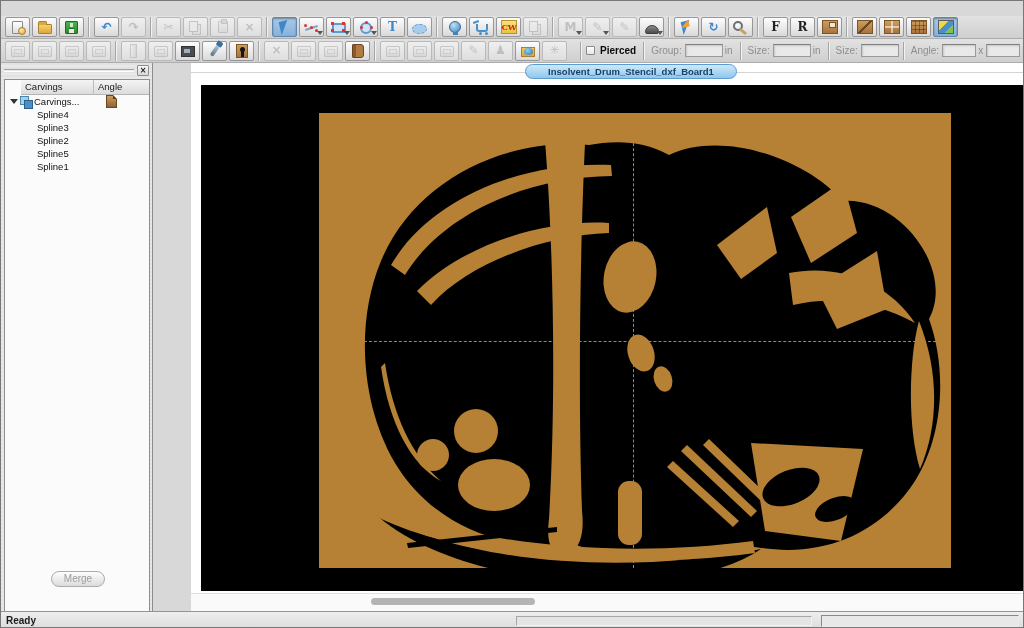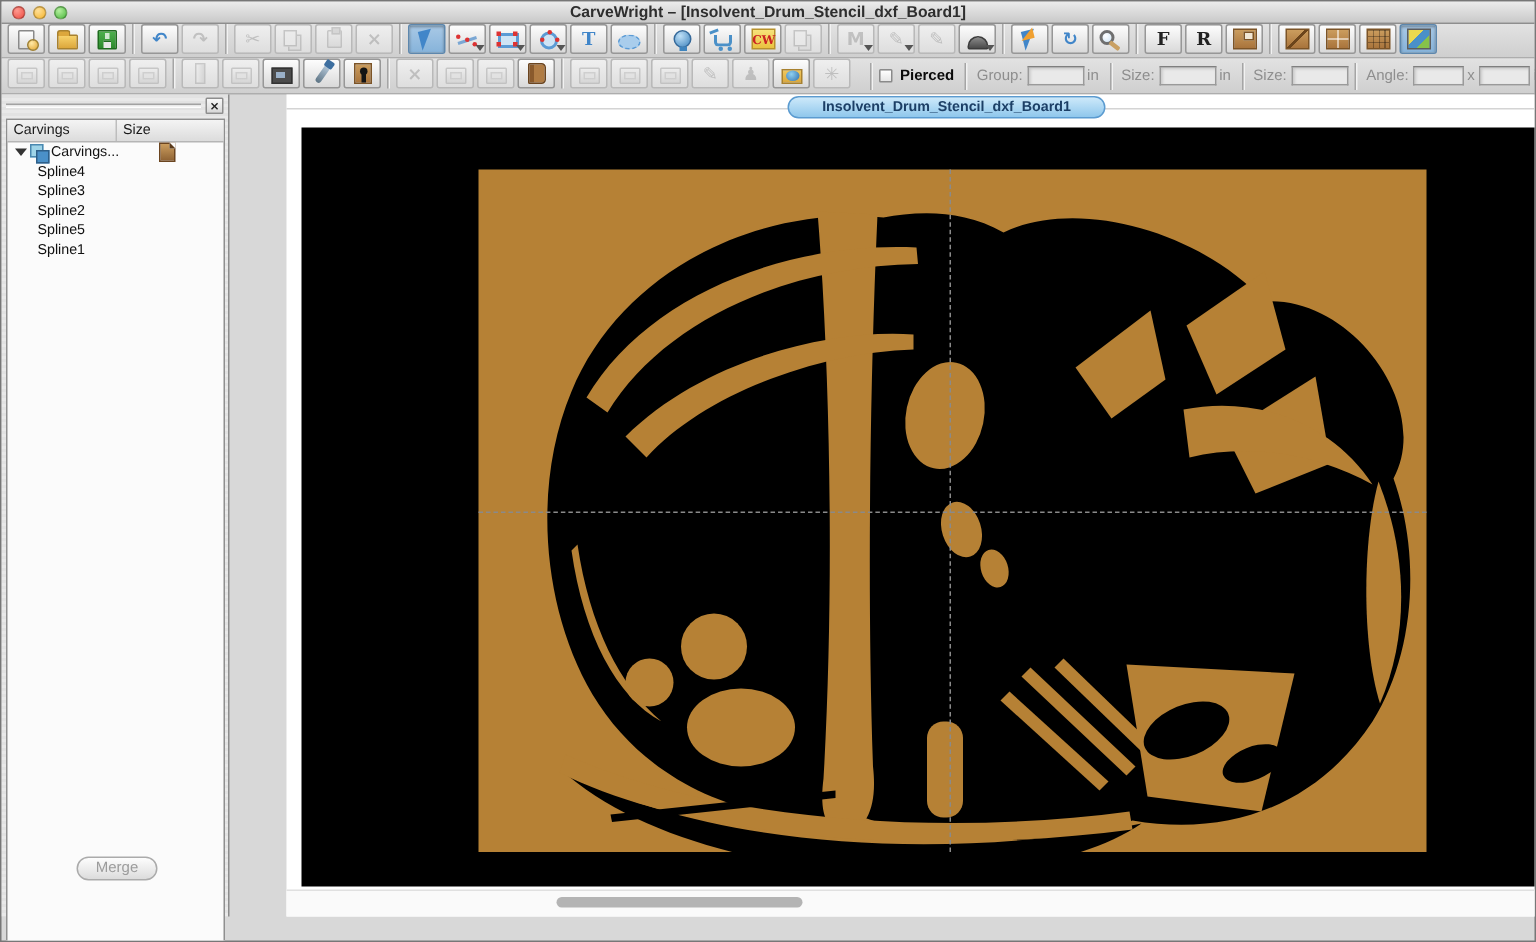--- a/index.html
+++ b/index.html
@@ -10,21 +10,21 @@
   #titlebar{position:absolute;left:0;top:0;width:100%;height:15px;
     background:linear-gradient(#ececec,#c9c9c9);border-bottom:1px solid #8e8e8e;}
   .tl{position:absolute;top:3px;width:9px;height:9px;border-radius:50%;border:1px solid rgba(0,0,0,.25);}
   #tl-red{left:7px;background:radial-gradient(circle at 35% 30%,#ff9a90,#ee4e44);}
   #tl-yellow{left:21px;background:radial-gradient(circle at 35% 30%,#ffe09a,#f5b52e);}
   #tl-green{left:35px;background:radial-gradient(circle at 35% 30%,#b6f0a0,#4db83f);}
   #title-text{position:absolute;left:0;right:0;top:1px;text-align:center;
     font-size:10.5px;font-weight:700;color:#2e2e2e;}
 
   
-  .toolbar{position:absolute;left:0;width:100%;display:flex;
+  .toolbar{position:absolute;left:0;width:100%;display:flex;align-items:center;
     background:linear-gradient(#e2e2e2,#cfcfcf);border-bottom:1px solid #adadad;padding-left:3px;}
   #toolbar1{top:15px;height:23px;}
   #toolbar2{top:38px;height:24px;}
   .tb-btn{position:relative;height:20px;min-width:25px;margin:0 1px;display:flex;align-items:center;justify-content:center;
     border:1px solid #979797;border-radius:2px;background:linear-gradient(#fdfdfd,#d9d9d9);padding:0 2px;}
   .tb-btn.disabled{border-color:#b9b9b9;background:linear-gradient(#efefef,#dedede);}
   .tb-btn.disabled .ic{filter:grayscale(1) opacity(.45);}
   .tb-btn.active{background:linear-gradient(#a9c9e6,#86b3da);border-color:#5d87ad;box-shadow:inset 0 1px 2px rgba(0,0,0,.35);}
   .tb-sep{width:0;height:20px;border-left:1px solid #a5a5a5;border-right:1px solid #f2f2f2;margin:0 3px;}
   .dd{position:absolute;right:0;bottom:1px;width:0;height:0;border-left:3px solid transparent;border-right:3px solid transparent;border-top:4px solid #555;}
@@ -117,31 +117,31 @@
   .cb{width:9px;height:9px;border:1px solid #8a8a8a;background:linear-gradient(#fff,#e6e6e6);border-radius:1px;display:inline-block;margin-right:3px;}
 
   
   #main{position:absolute;left:0;top:62px;width:100%;height:548px;}
   #sidebar{position:absolute;left:0;top:0;width:152px;height:548px;border-right:1px solid #8c8c8c;
      background:repeating-linear-gradient(0deg,#e9e9e9 0 2px,#e2e2e2 2px 4px);}
   #splitter{position:absolute;left:3px;top:6px;width:130px;height:3px;border-top:1px solid #a2a2a2;border-bottom:1px solid #fdfdfd;}
   #panel-close{position:absolute;left:136px;top:2px;width:12px;height:11px;border:1px solid #8e8e8e;border-radius:1px;
      background:linear-gradient(#f8f8f8,#d8d8d8);font:700 8px "DejaVu Sans",sans-serif;line-height:9px;text-align:center;color:#222;}
   #treebox{position:absolute;left:3px;top:16px;width:146px;height:560px;background:#fbfbfb;border:1px solid #8f8f8f;}
-  #tree-header{display:flex;height:15px;background:linear-gradient(#f4f4f4,#dcdcdc);border-bottom:1px solid #b5b5b5;font-size:9.5px;color:#1a1a1a;}
+  #tree-header{display:flex;height:15px;background:linear-gradient(#f4f4f4,#dcdcdc);border-bottom:1px solid #b5b5b5;font-size:9.5px;color:#1a1a1a;margin-left:16px;}
   #col-carvings{width:73px;padding:1px 0 0 4px;border-right:1px solid #bdbdbd;}
   #col-merge{flex:1;padding:1px 0 0 4px;}
   .trow{position:relative;display:flex;align-items:center;height:13px;font-size:9.5px;color:#111;}
   .tri{width:0;height:0;border-left:4px solid transparent;border-right:4px solid transparent;border-top:5px solid #333;margin:0 2px 0 5px;}
   .tree-sq{position:relative;width:12px;height:12px;margin-right:2px;}
   .tree-sq::before{content:"";position:absolute;left:0;top:0;width:7px;height:7px;background:#9fd4e8;border:1px solid #4a88b0;}
   .tree-sq::after{content:"";position:absolute;left:4px;top:4px;width:7px;height:7px;background:#4a90c8;border:1px solid #2e5f88;}
   .merge-board{position:absolute;left:101px;top:0;width:11px;height:13px;background:linear-gradient(#cb9d5e,#8f6334);border:1px solid #6b4520;}
   .merge-board::after{content:"";position:absolute;right:-1px;top:-1px;width:0;height:0;border-top:4px solid #fbfbfb;border-left:4px solid #5a3a1a;}
-  .child-label{margin-left:20px;}
+  .child-label{margin-left:32px;}
   #group-btn{position:absolute;left:50px;bottom:24px;width:54px;height:16px;border:1px solid #ababab;border-radius:8px;
      background:linear-gradient(#fdfdfd,#dcdcdc);color:#9c9c9c;font-size:10px;text-align:center;line-height:14px;}
 
   
   #canvas{position:absolute;left:153px;top:0;width:871px;height:548px;background:#ffffff;margin-left:37px;}
   #tabstrip-line{position:absolute;left:0;top:9px;width:100%;border-top:1px solid #d4d4d4;}
   #doc-tab{position:absolute;left:334px;top:1px;width:212px;height:15px;border:1px solid #5b9bd0;border-radius:8px;
      background:linear-gradient(#cde9fa,#8fc7ec);font-size:9.5px;font-weight:700;color:#1c3f66;text-align:center;line-height:13px;}
   #board-close{position:absolute;right:2px;top:2px;width:13px;height:12px;border:1px solid #bdbdbd;border-radius:2px;
      background:linear-gradient(#f5f5f5,#e2e2e2);color:#cc1f1f;font:700 10px "DejaVu Sans",sans-serif;line-height:10px;text-align:center;}
@@ -160,26 +160,20 @@
      background:linear-gradient(#eeeeee,#dcdcdc);border-top:1px solid #949494;}
   #status-text{position:absolute;left:5px;top:3px;font-size:10px;font-weight:700;color:#1a1a1a;}
   #status-strip{position:absolute;left:515px;top:4px;width:296px;height:10px;border:1px solid;border-color:#a8a8a8 #f2f2f2 #f2f2f2 #a8a8a8;background:#e4e4e4;}
   #status-box{position:absolute;left:820px;top:3px;width:198px;height:12px;border:1px solid;border-color:#8a8a8a #ececec #ececec #8a8a8a;background:#e8e8e8;}
 </style>
 </head>
 <body>
 
 <div id="window">
 
-  <div id="titlebar">
-    <span class="tl" id="tl-red"></span>
-    <span class="tl" id="tl-yellow"></span>
-    <span class="tl" id="tl-green"></span>
-    <div id="title-text">CarveWright – [Insolvent_Drum_Stencil_dxf_Board1]</div>
-  </div>
 
   <div class="toolbar" id="toolbar1">
       <div class="tb-btn">
         <span class="ic ic-doc" data-glyph=""></span>
       </div>
       <div class="tb-btn">
         <span class="ic ic-folder" data-glyph=""></span>
       </div>
       <div class="tb-btn">
         <span class="ic ic-floppy" data-glyph=""></span>
@@ -379,21 +373,21 @@
     </div>
 
   <div id="main">
 
     <div id="sidebar">
       <div id="splitter"></div>
       <div id="panel-close">×</div>
       <div id="treebox">
         <div id="tree-header">
           <div id="col-carvings">Carvings</div>
-          <div id="col-merge">Size</div>
+          <div id="col-merge">Angle</div>
         </div>
         <div id="tree-rows">
             <div class="trow">
               <span class="tri"></span>
               <span class="tree-sq"></span>
               <span>Carvings...</span>
               <span class="merge-board"></span>
             </div>
             <div class="trow">
               <span class="child-label">Spline4</span>
@@ -465,13 +459,18 @@
 
       <div id="hscroll">
         <div id="hthumb"></div>
       </div>
       <div id="vscroll">
         <div id="vthumb"></div>
       </div>
     </div>
   </div>
 
+  <div id="statusbar">
+    <span id="status-text">Ready</span>
+    <div id="status-strip"></div>
+    <div id="status-box"></div>
+  </div>
 </div>
 
 </body></html>

